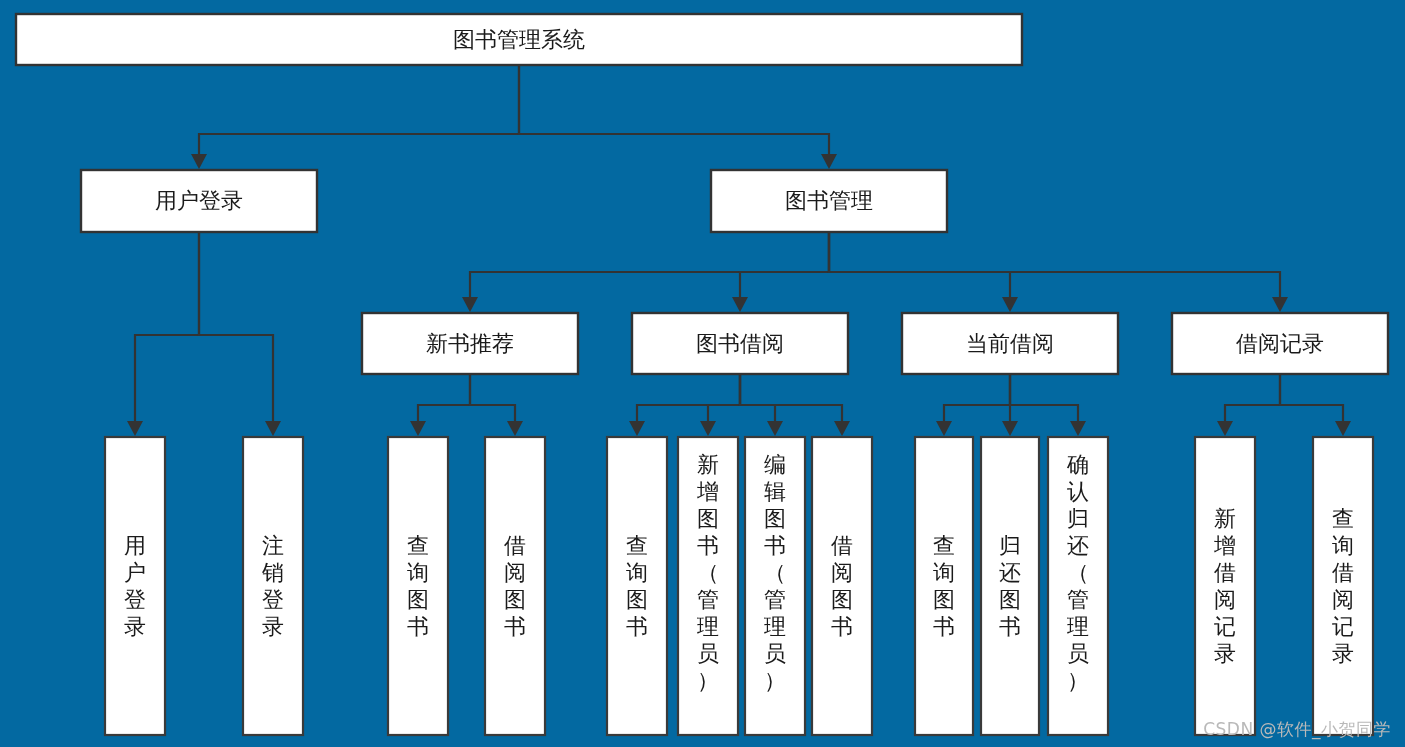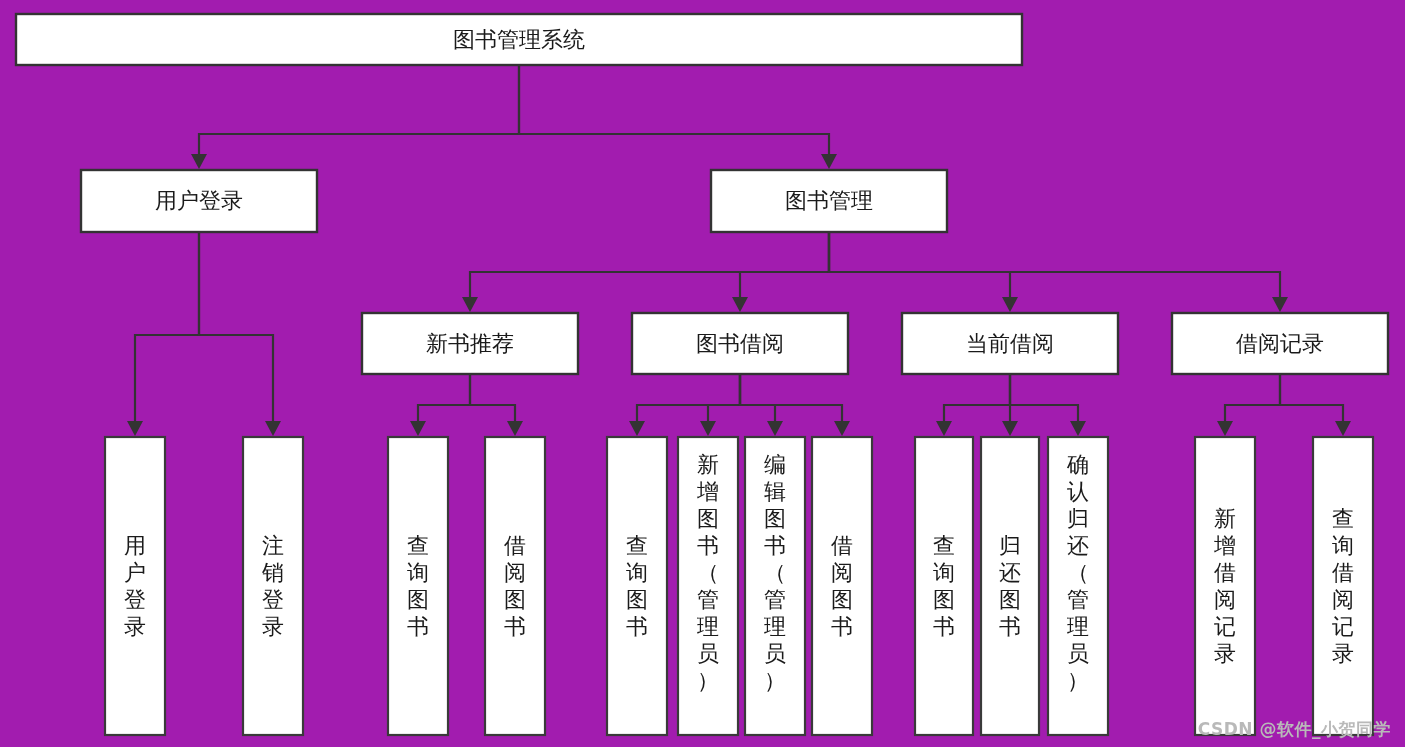--- a/index.html
+++ b/index.html
@@ -7,21 +7,21 @@
     padding: 0;
     background: #ffffff;
   }
   body {
     font-family: "DejaVu Sans", "Liberation Sans", sans-serif;
   }
   #diagram-root {
     position: relative;
     width: 1405px;
     height: 747px;
-    background: #a21caf;
+    background: #0369a1;
     overflow: hidden;
   }
   svg#flow {
     position: absolute;
     left: 0;
     top: 0;
     width: 1405px;
     height: 747px;
     display: block;
   }
@@ -61,21 +61,20 @@
   .watermark {
     position: absolute;
     right: 14px;
     bottom: 6px;
     font-family: "DejaVu Sans", "Liberation Sans", sans-serif;
     font-size: 17px;
     color: #b9b9b9;
     letter-spacing: 0.5px;
     white-space: nowrap;
     user-select: none;
-    font-weight: bold;
   }
 </style>
 </head>
 <body>
 
 <div id="diagram-root">
   <svg id="flow" viewBox="0 0 1405 747">
     <g id="edge-layer">
         <g>
           <path class="link" d="M 519 65 L 519 134 L 199 134 L 199 156"></path>

